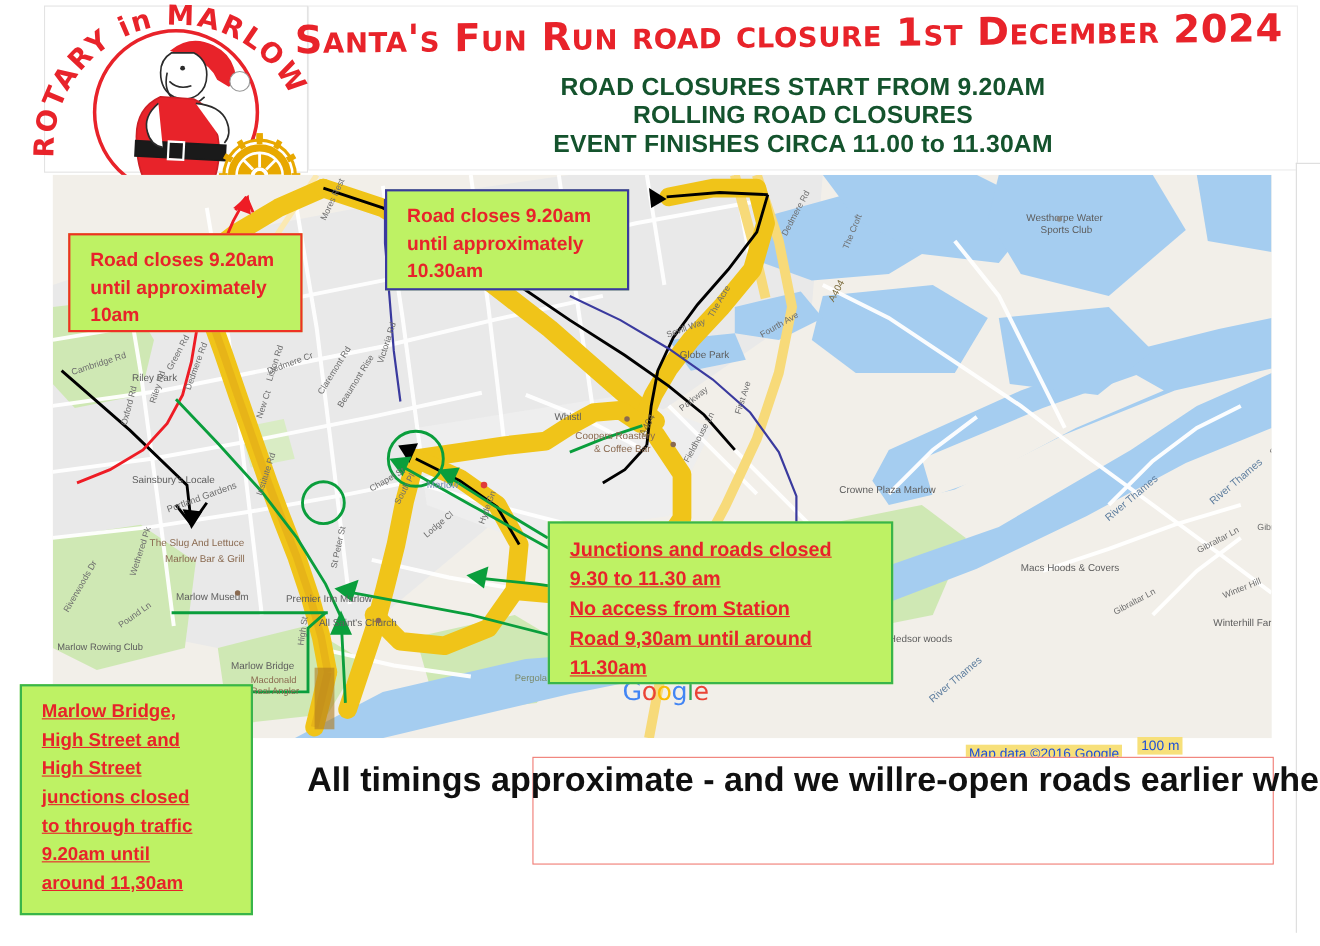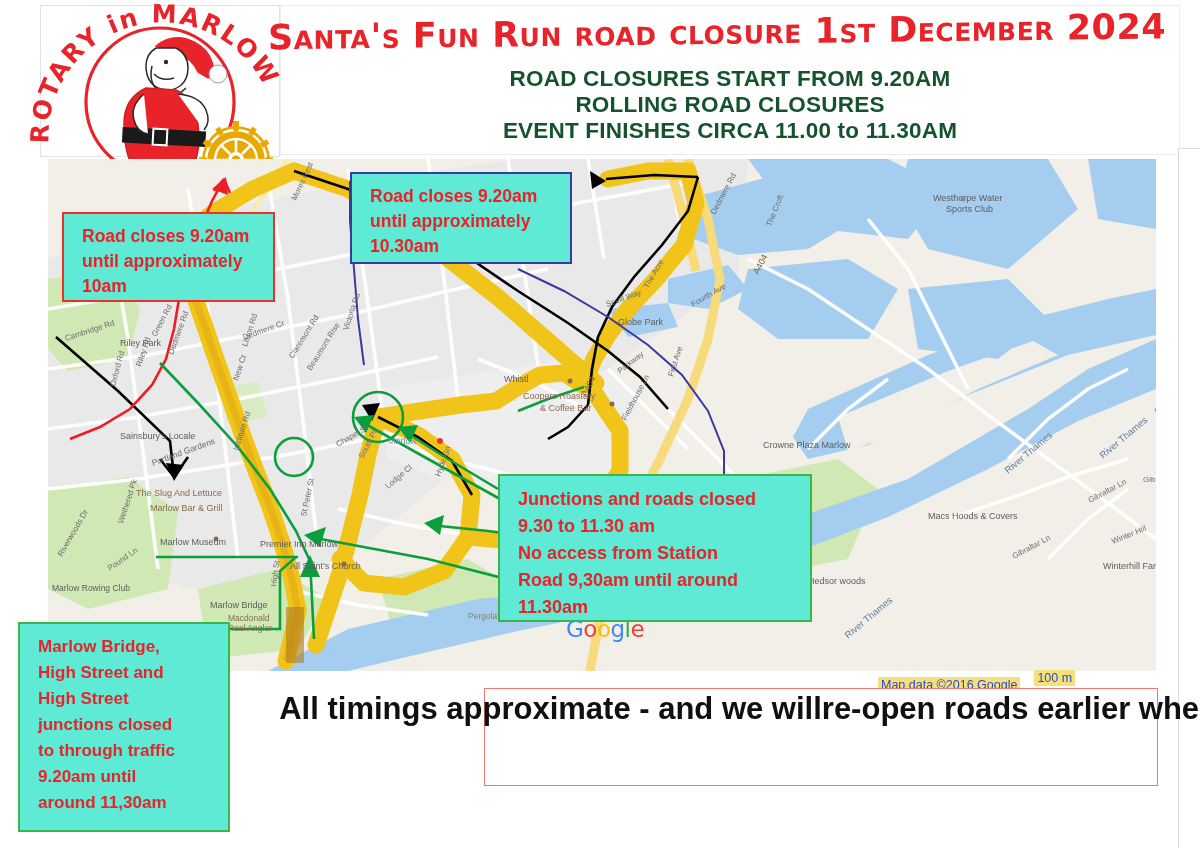--- a/index.html
+++ b/index.html
@@ -91,35 +91,35 @@
   #attribution .hl { background: #f7e07a; padding: 1px 3px; }
   #scalebar-wrap { display:flex; align-items:flex-start; gap:5px;flex-direction:column; }
   #scalebar {
     width: 112px; height: 8px;
     border: 1.6px solid #5a5a5a; border-top: none;
   }
 
   
   .callout {
     position: absolute;
-    background: #5eead4;
+    background: #bef264;
     color: #e8232a;
     font-weight: 700;
     font-size: 17.5px;
     line-height: 25px;
     padding: 10px 12px 10px 18px;
   }
   .callout.b-red   { border: 2px solid #ee3124; }
   .callout.b-blue  { border: 2px solid #3a3a9e; }
   .callout.b-green { border: 2px solid #39b54a; }
 
   #callout-left   { left: 62px;  top: 212px; width: 213px; height: 90px; }
   #callout-top    { left: 350px; top: 172px; width: 222px; height: 92px; }
-  #callout-junc   { left: 498px; top: 474px; width: 314px; height: 148px; font-size:18px; line-height:27px; }
-  #callout-bridge { left: 18px;  top: 622px; width: 212px; height: 210px; font-size:17px; line-height:26px; }
+  #callout-junc   { left: 498px; top: 474px; width: 314px; height: 148px; font-size:18px; line-height:27px;text-decoration:underline; }
+  #callout-bridge { left: 18px;  top: 622px; width: 212px; height: 210px; font-size:17px; line-height:26px;text-decoration:underline; }
 
   
   #banner {
     position: absolute; left: 484px; top: 688px;
     width: 674px; height: 98px;
     border: 1.6px solid #f07a72;
     background: #ffffff;
     display: flex; flex-direction: row;
     justify-content: center;
     padding: 0 14px;

